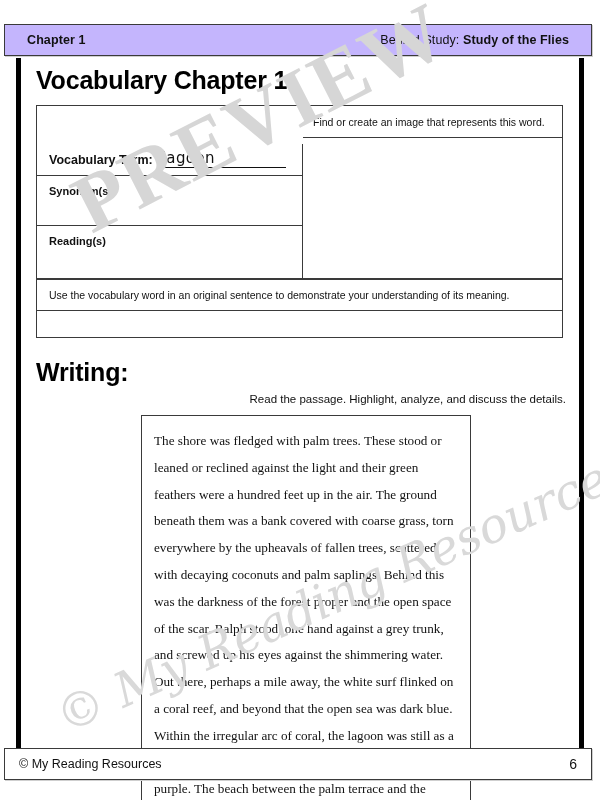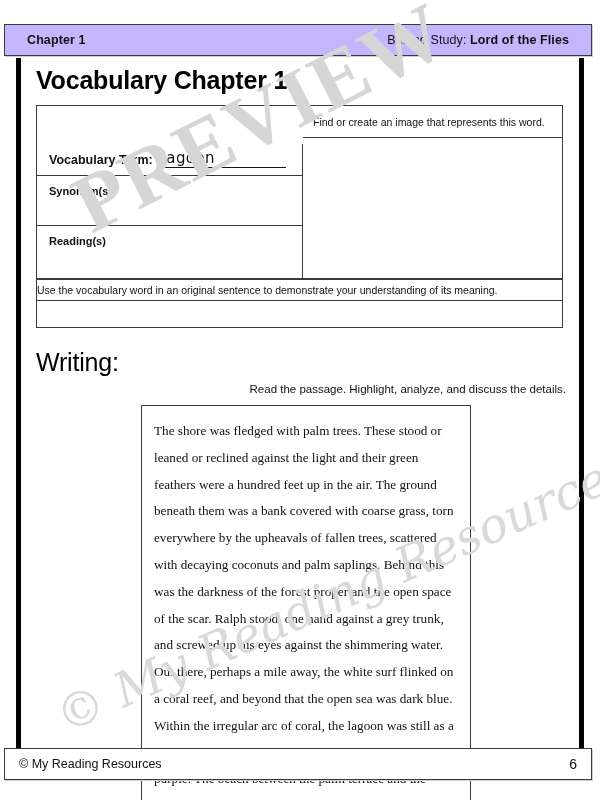--- a/index.html
+++ b/index.html
@@ -181,43 +181,43 @@
     height: 102px;
   }
 
   .sentence-prompt {
     width: 527px;
     box-sizing: border-box;
     border-left: 1.5px solid #3a3a3a;
     border-right: 1.5px solid #3a3a3a;
     border-bottom: 1.5px solid #3a3a3a;
     border-top: 1.5px solid #3a3a3a;
-    height: 22px;
-    display: flex;
-    align-items: center;
-    padding-left: 0;
+    height: 32px;
+    display: flex;
+    align-items: center;
+    padding-left: 12px;
   }
   .sentence-prompt span {
     font-size: 10.5px;
     color: #111;
   }
   .sentence-space {
     width: 527px;
     box-sizing: border-box;
     border-left: 1.5px solid #3a3a3a;
     border-right: 1.5px solid #3a3a3a;
     border-bottom: 1.5px solid #3a3a3a;
     height: 27px;
   }
 
   
   h2.writing-title {
     margin: 20px 0 0 0;
     font-size: 25px;
-    font-weight: normal;
+    font-weight: bold;
     color: #000;
     letter-spacing: -.2px;
   }
   .writing-sub {
     margin: 6px 0 0 6px;
     font-size: 11.5px;
     color: #111;
     text-align: right;
   }
 
@@ -269,21 +269,21 @@
     z-index: 5;
   }
 </style>
 </head>
 <body>
 
 <div class="page">
 
   <div class="header-bar">
     <div class="header-left">Chapter 1</div>
-    <div class="header-right"><span>Behind Study: </span><b>Lord of the Flies</b></div>
+    <div class="header-right"><span>Behind Study: </span><b>Study of the Flies</b></div>
   </div>
 
   <div class="rail rail-left"></div>
   <div class="rail rail-right"></div>
 
   <div class="content">
 
     <h1 class="title">Vocabulary Chapter 1</h1>
 
     <div class="vocab-table">

